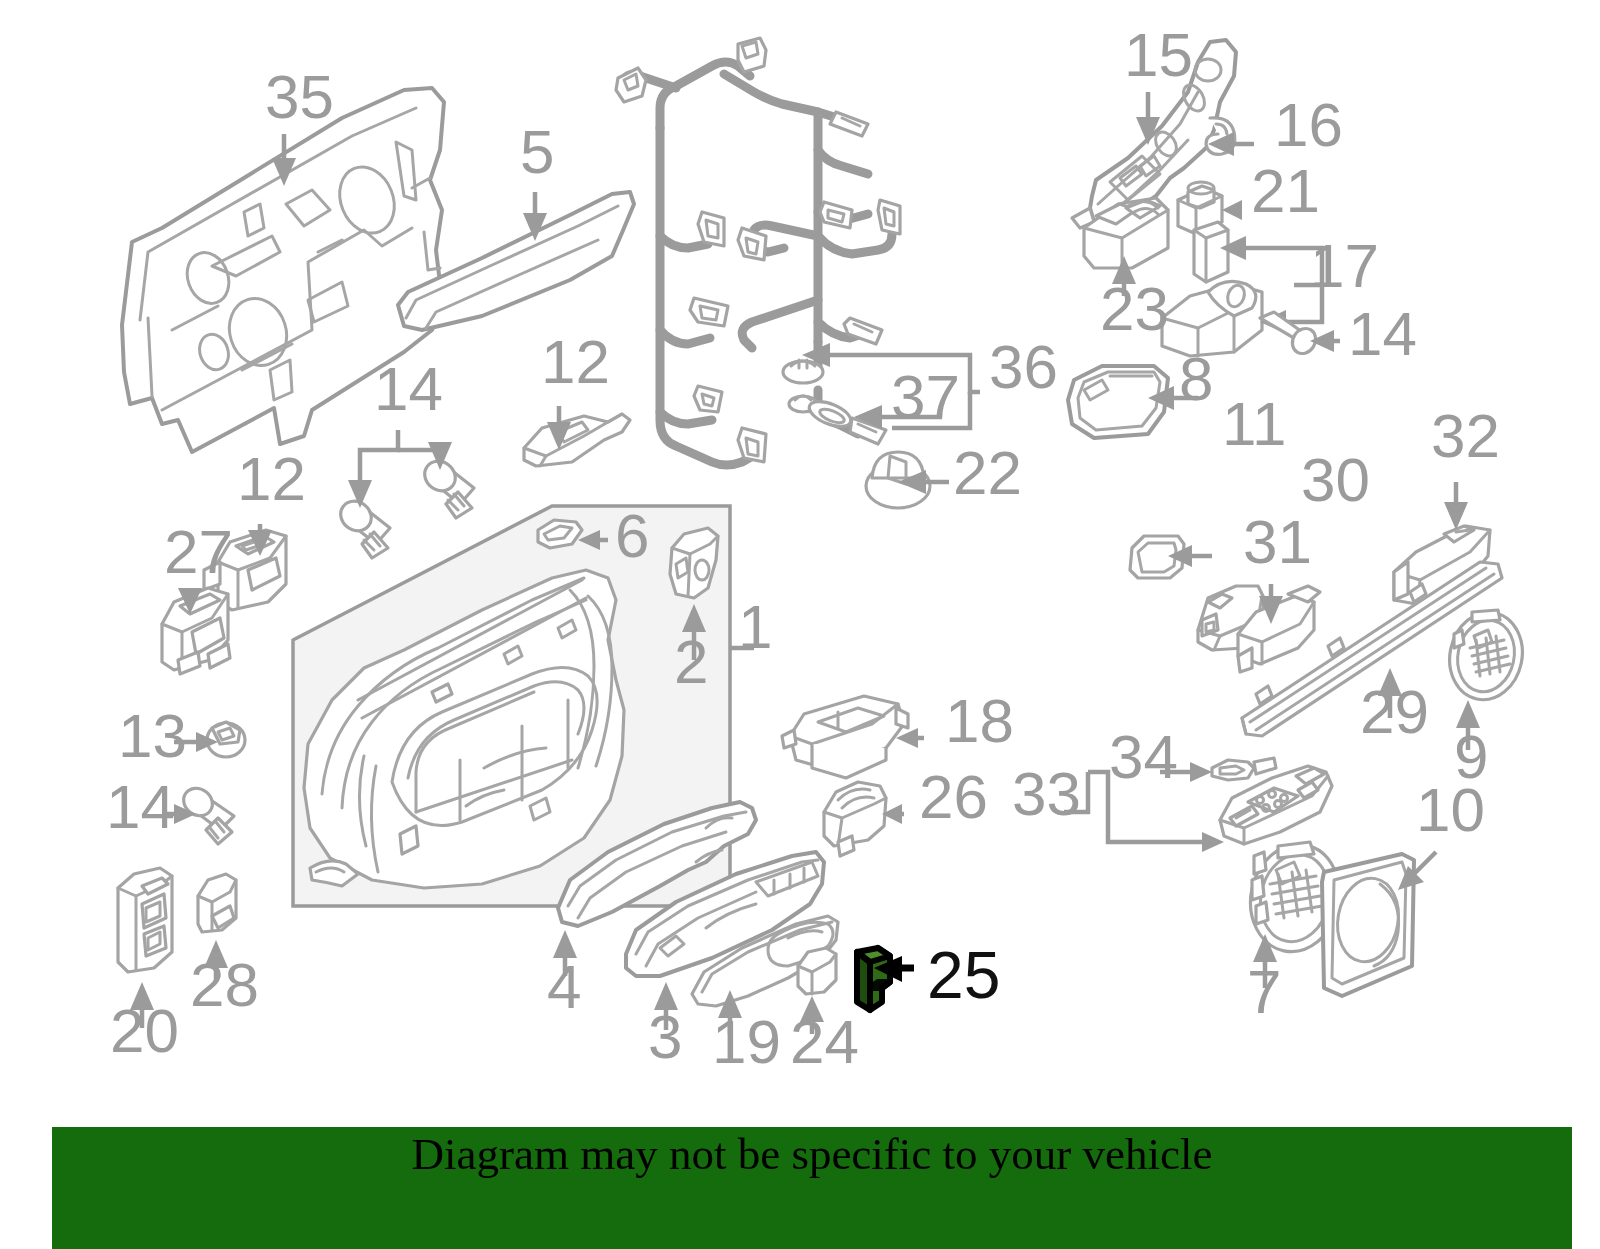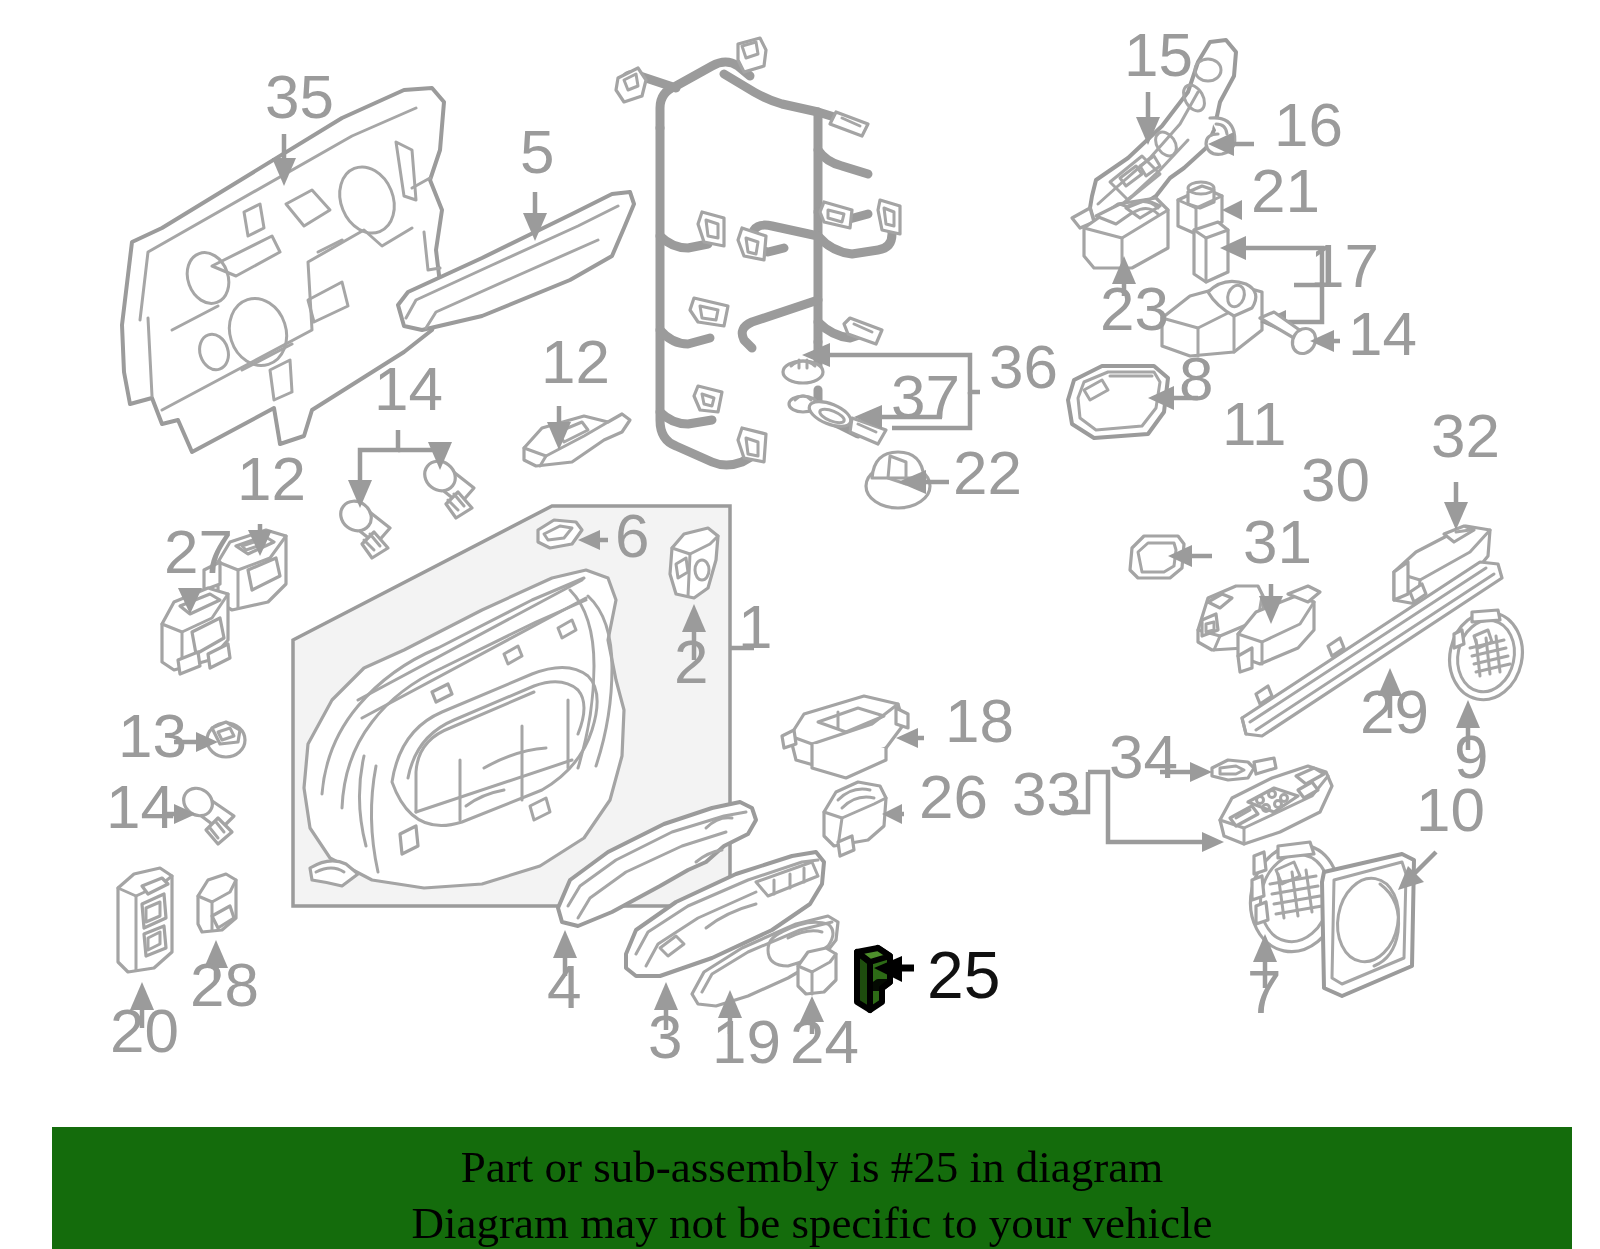--- a/index.html
+++ b/index.html
@@ -678,17 +678,16 @@
       <text class="numlbl" x="636" y="1058">3</text>
       <text class="numlbl" x="700" y="1063">19</text>
       <text class="numlbl" x="778" y="1063">24</text>
       <text class="numlbl" x="1235" y="1013">7</text>
       <text class="numlbl dark" x="915" y="998">25</text>
     </g>
 
   </svg>
 
   <div id="banner">
-    <div class="bline pad">Part or sub-assembly is #25 in diagram</div>
     <div class="bline">Diagram may not be specific to your vehicle</div>
   </div>
 
 </div>
 
 </body></html>

